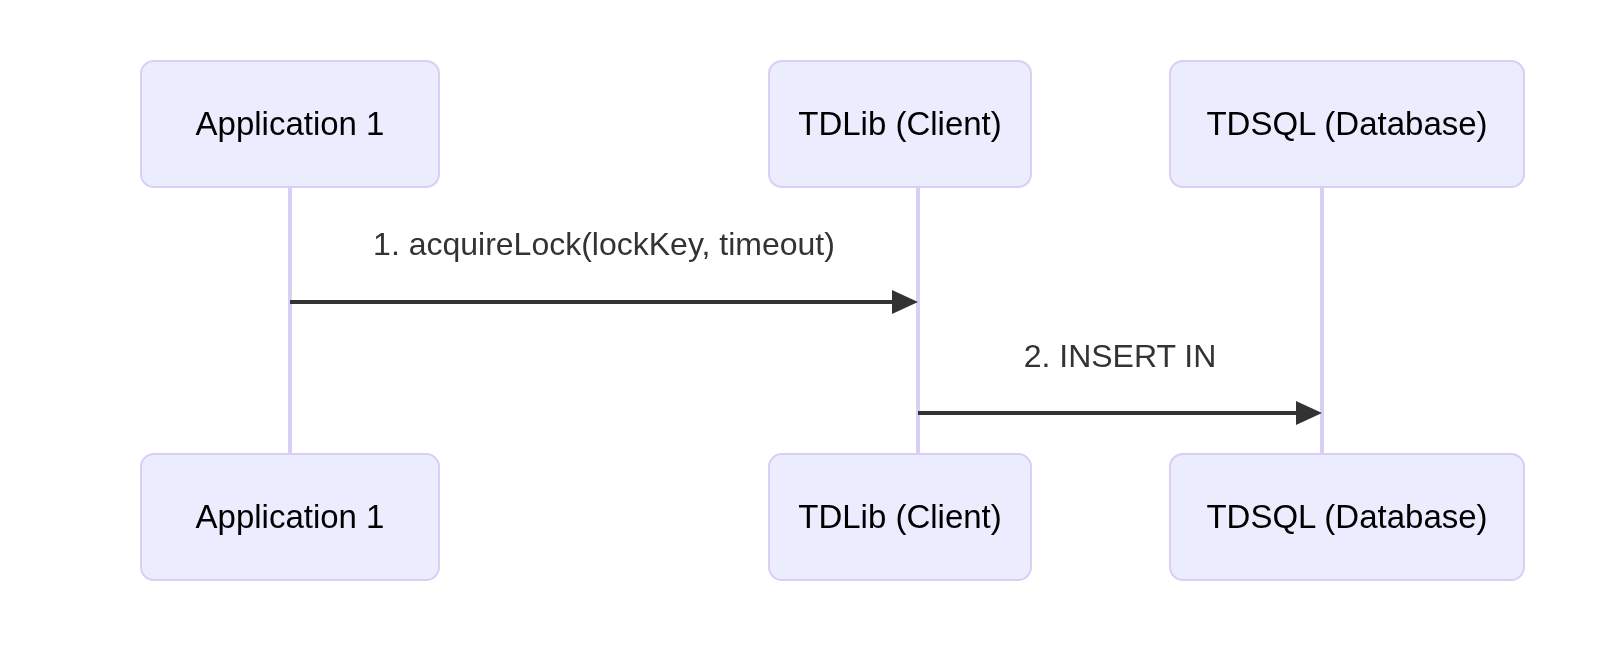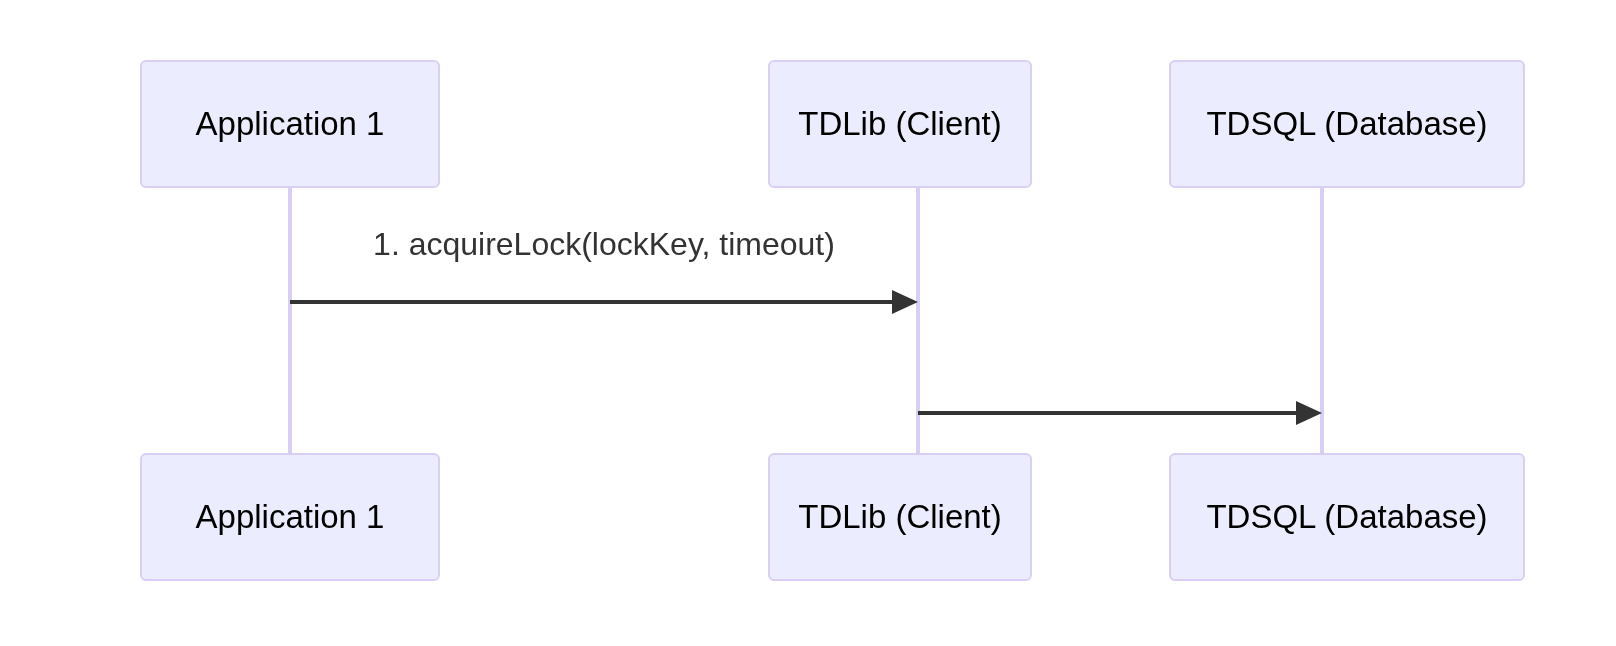--- a/index.html
+++ b/index.html
@@ -21,21 +21,21 @@
   .canvas {
     position: relative;
     width: 1616px; height: 646px;
     background: var(--background);
   }
   .actor-box {
     position: absolute;
     height: 128px;
     background: var(--actor-fill);
     border: 2px solid var(--actor-border);
-    border-radius: 6px;
+    border-radius: 14px;
     display: flex;
     align-items: center;
     justify-content: center;
     font-size: 33px;
     color: var(--actor-text);
     white-space: nowrap;
   }
   .actor-top { top: 60px; }
   .actor-bottom { top: 453px; }
   .actor-app1  { left: 140px;  width: 300px; }
@@ -95,16 +95,17 @@
   <div class="actor-box actor-top actor-tdsql">TDSQL (Database)</div>
 
   <div class="actor-box actor-bottom actor-app1">Application 1</div>
   <div class="actor-box actor-bottom actor-tdlib">TDLib (Client)</div>
   <div class="actor-box actor-bottom actor-tdsql">TDSQL (Database)</div>
 
   <div class="msg-label msg1-label">1. acquireLock(lockKey, timeout)</div>
   <div class="msg-line msg1-line"></div>
   <div class="msg-head msg1-head"></div>
 
+  <div class="msg-label msg2-label">2. INSERT IN</div>
   <div class="msg-line msg2-line"></div>
   <div class="msg-head msg2-head"></div>
 
 </div>
 
 </body></html>

